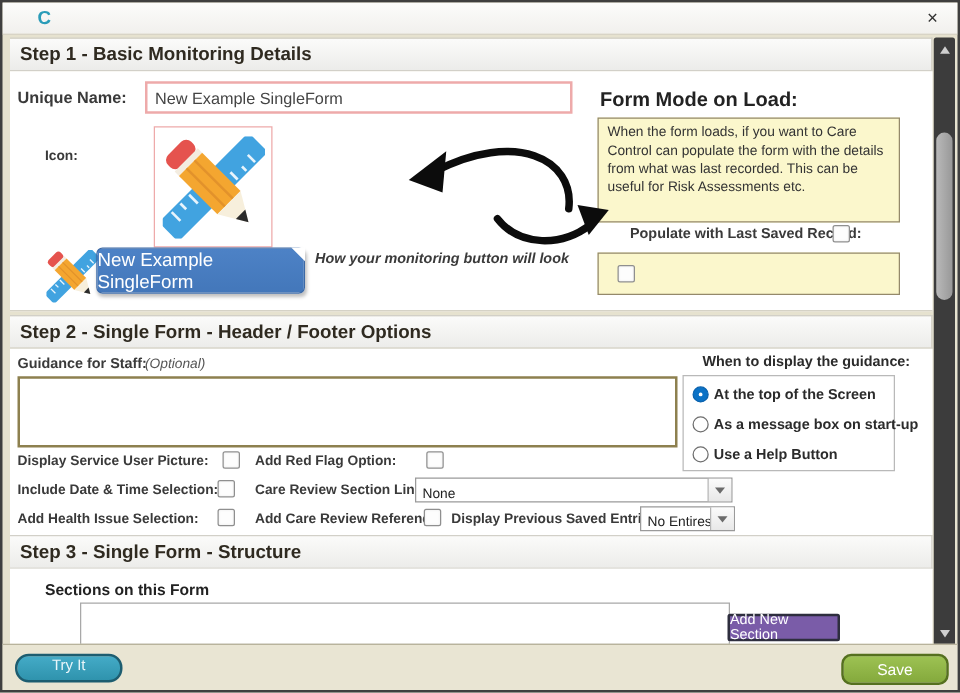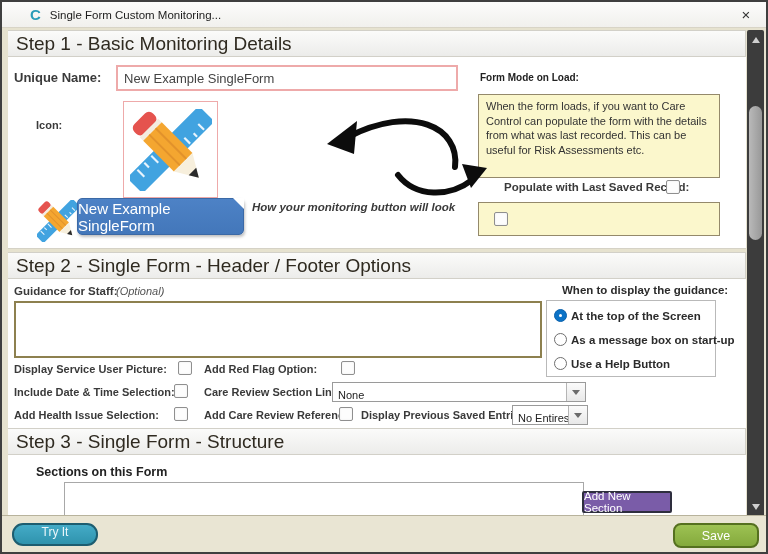--- a/index.html
+++ b/index.html
@@ -30,21 +30,21 @@
     font-size:15px; color:#333; text-align:center; line-height:17px; cursor:default;
   }
 
   
   .sec-header {
     position:absolute; left:6px; width:738px; height:27px;
     background:linear-gradient(#fbfbfa,#ececea);
     border:1px solid #d2d0c8; border-left:none;
     display:flex; align-items:center;
   }
-  .sec-header span { margin-left:8px; font-size:19px; font-weight:normal; color:#2f2a20; }
+  .sec-header span { margin-left:8px; font-size:15px; font-weight:bold; color:#2f2a20; }
   .panel {
     position:absolute; left:6px; width:738px;
     background:#fff; border-bottom:1px solid #d5d2c6;
   }
 
   .lbl { position:absolute; font-weight:bold; color:#3a3a3a; white-space:nowrap; }
 
   
   #h1 { top:28px; }
   #p1 { top:55px; height:192px; }
@@ -56,21 +56,21 @@
     font-family:"Liberation Sans",sans-serif; font-size:13px; color:#444;
     padding:0 6px; outline:none;
   }
   .icon-lbl { left:28px; top:62px; font-size:11px; }
   .icon-box {
     position:absolute; left:115px; top:44px; width:95px; height:97px;
     border:1px solid var(--pink-border,#eeaaaa); background:#fff;
     display:flex; align-items:center; justify-content:center;
   }
 
-  .fm-heading { left:472px; top:15px; font-size:10px; color:#222; }
+  .fm-heading { left:472px; top:15px; font-size:16px; color:#222; }
   .info-box {
     position:absolute; left:470px; top:37px; width:242px; height:84px;
     background:var(--yellow-note,#fbf7cc); border:1px solid #94896b;
     padding:4px 7px; font-size:11px; line-height:1.33; color:#333;
   }
   .populate-lbl { left:496px; top:124px; font-size:11.5px; }
   .cb {
     position:absolute; width:14px; height:14px; background:#fdfdfd;
     border:1px solid #8f8f8f; border-radius:2px;
     box-shadow:inset 0 0 2px rgba(0,0,0,.08);
@@ -223,21 +223,20 @@
       <polygon points="34,71 66,71 50,98" fill="#f7efdc"></polygon>
       <polygon points="43.5,87 56.5,87 50,98" fill="#2b2b2b"></polygon>
     </g>
   </symbol>
 </svg>
 
 <div id="win">
 
   <div class="titlebar">
     <span class="app-icon">C</span>
-    <span class="win-title">Single Form Custom Monitoring...</span>
     <span class="close-btn">×</span>
   </div>
 
   <div class="sec-header" id="h1">
     <span>Step 1 - Basic Monitoring Details</span>
   </div>
   <div class="panel" id="p1">
 
     <div class="lbl unique-lbl">Unique Name:</div>
     <input class="unique-input" type="text" value="New Example SingleForm" style="">

